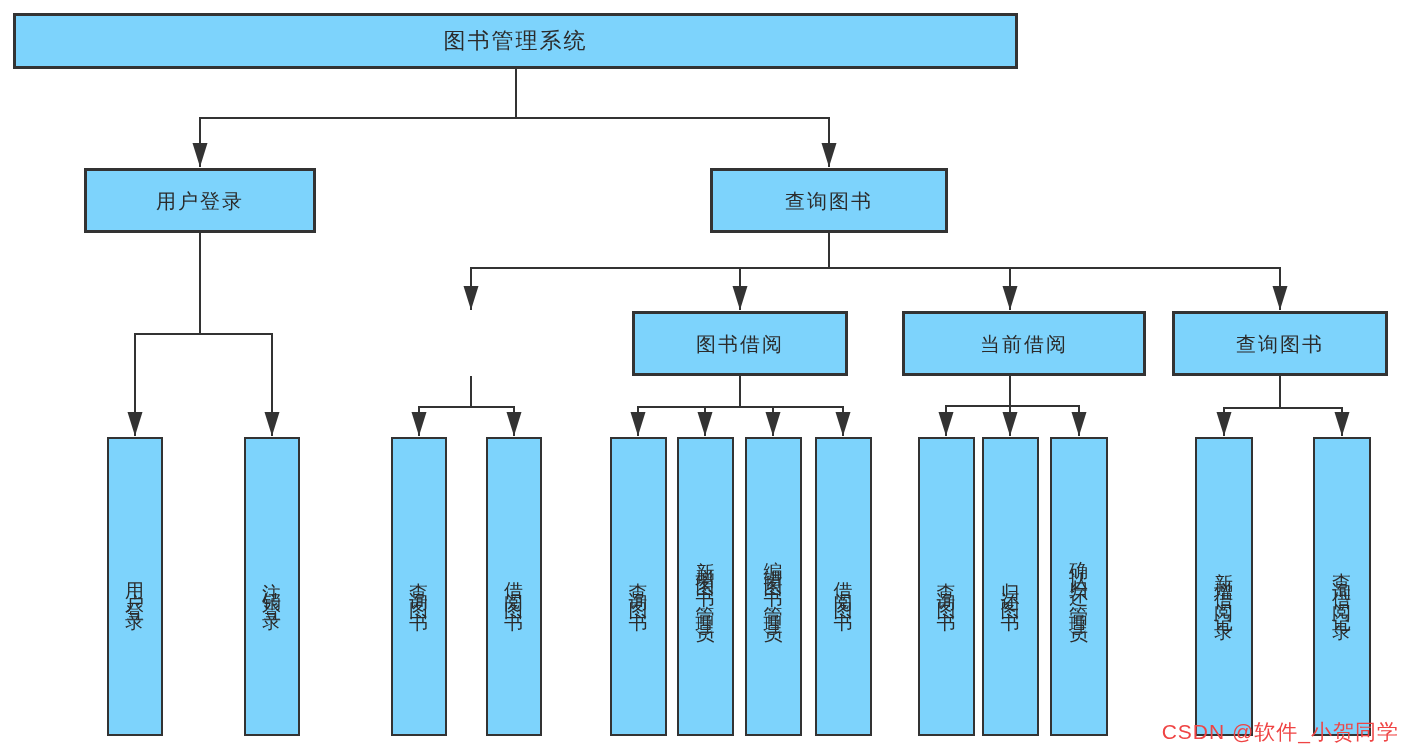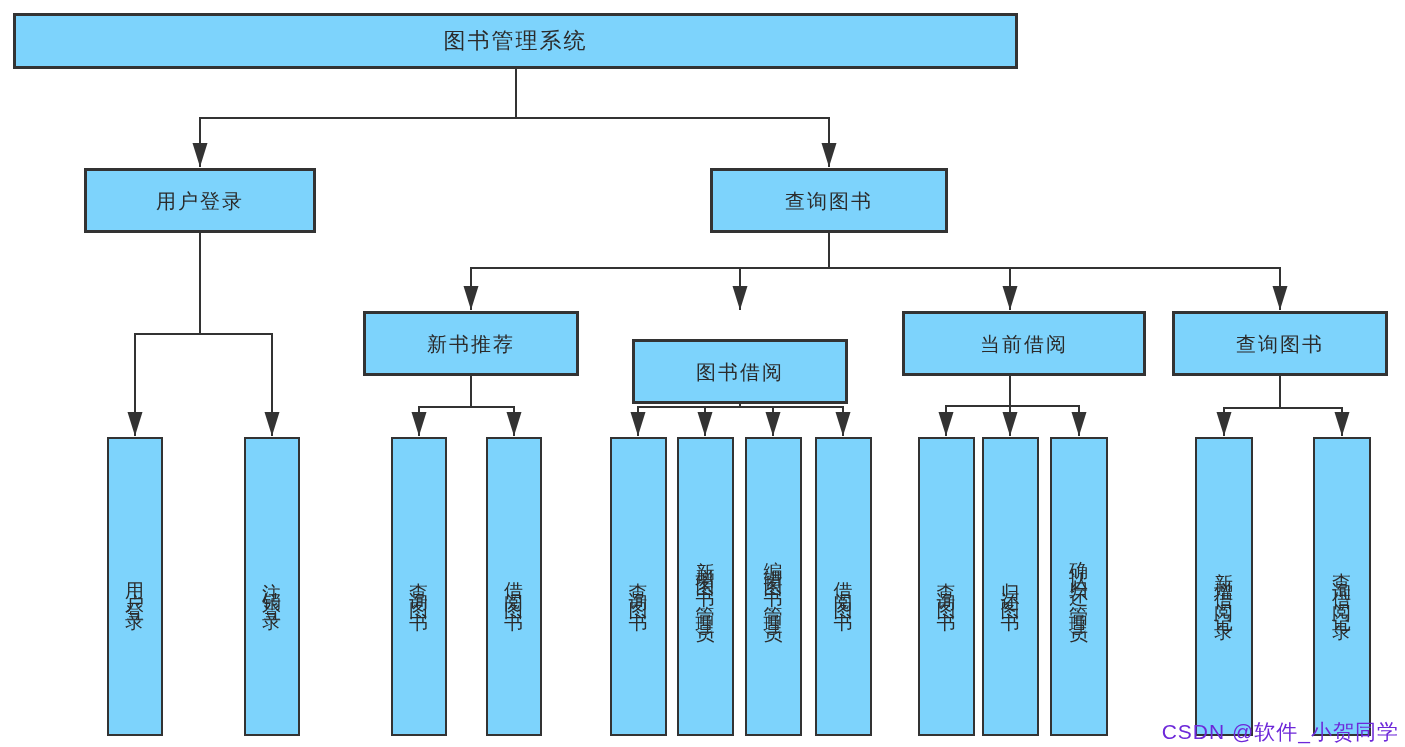--- a/index.html
+++ b/index.html
@@ -17,21 +17,21 @@
     font-size:20px; letter-spacing:2px; line-height:1;
     white-space:nowrap;
   }
   .box.leaf {
     border-width:2px;
     writing-mode:vertical-lr; text-orientation:mixed;
     font-size:19px; letter-spacing:10px; white-space:normal;
   }
   .watermark {
     position:absolute; right:6px; bottom:1px;
-    font-size:21px; color:#6d28d9; letter-spacing:1px;
+    font-size:21px; color:#ef4444; letter-spacing:1px;
     white-space:nowrap;
   }
 </style>
 </head>
 <body>
 
 <div class="stage">
 
   <svg class="connectors" width="1405" height="747" viewBox="0 0 1405 747" xmlns="http://www.w3.org/2000/svg">
     <defs>
@@ -81,22 +81,21 @@
       <line x1="1224" y1="407" x2="1224" y2="436" marker-end="url(#ah)"></line>
       <line x1="1342" y1="407" x2="1342" y2="436" marker-end="url(#ah)"></line>
     </g>
   </svg>
 
   <div class="box" style="left:13px; top:13px; width:1005px; height:56px; font-size:22px;">图书管理系统</div>
 
   <div class="box" style="left:84px; top:168px; width:232px; height:65px;">用户登录</div>
   <div class="box" style="left:710px; top:168px; width:238px; height:65px;">查询图书</div>
 
-  <div class="box" style="left:363px; top:311px; width:216px; height:65px;">新书推荐</div>
-  <div class="box" style="left:632px; top:311px; width:216px; height:65px;margin-top:28px;">图书借阅</div>
+  <div class="box" style="left:632px; top:311px; width:216px; height:65px;">图书借阅</div>
   <div class="box" style="left:902px; top:311px; width:244px; height:65px;">当前借阅</div>
   <div class="box" style="left:1172px; top:311px; width:216px; height:65px;">查询图书</div>
 
   <div class="box leaf" style="left:107px; top:437px; width:56px; height:299px;">用户登录</div>
   <div class="box leaf" style="left:244px; top:437px; width:56px; height:299px;">注销登录</div>
 
   <div class="box leaf" style="left:391px; top:437px; width:56px; height:299px;">查询图书</div>
   <div class="box leaf" style="left:486px; top:437px; width:56px; height:299px;">借阅图书</div>
 
   <div class="box leaf" style="left:610px; top:437px; width:57px; height:299px;">查询图书</div>

